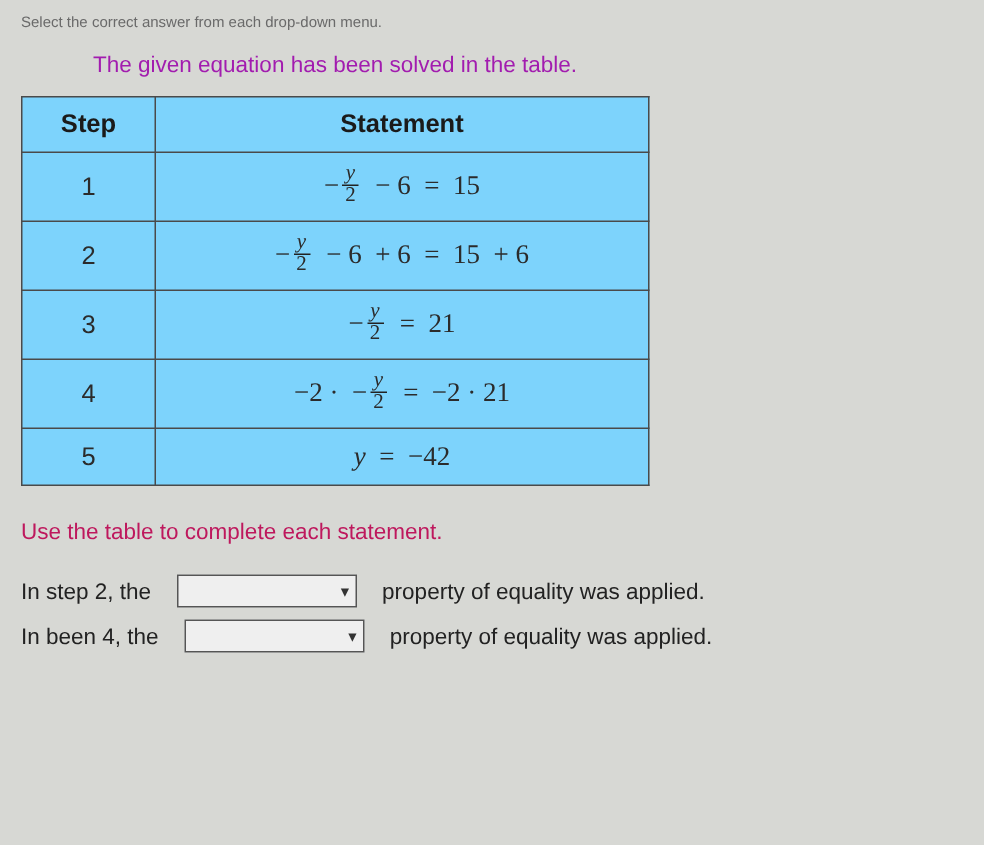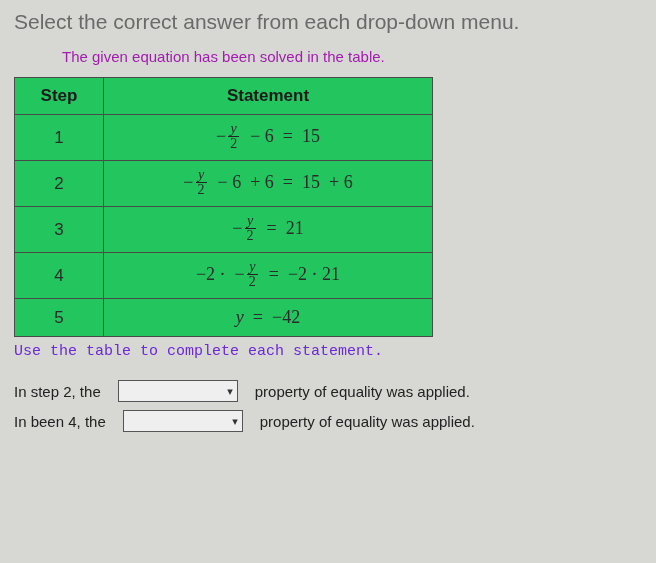--- a/index.html
+++ b/index.html
@@ -9,30 +9,30 @@
       background: #d7d8d4;
       color: #2b2b2b;
       width: 656px;
       height: 563px;
       box-sizing: border-box;
       font-size: 15px;
     }
     .instruction-top {
       color: #6a6a6a;
       margin-bottom: 14px;
-      font-size: 21px;
+      font-size: 10px;
     }
     .intro {
       margin-bottom: 12px;
       color: #a21caf;
       margin-left: 48px;
     }
     table.solve {
       border-collapse: collapse;
-      background: #22c55e;
+      background: #7dd3fc;
     }
     table.solve th, table.solve td {
       border: 1.5px solid #4a4a4a;
       padding: 8px 14px;
       text-align: center;
       font-size: 17px;
     }
     table.solve th {
       font-weight: bold;
       color: #1a1a1a;
@@ -65,24 +65,23 @@
       display: block;
       padding: 0 2px;
     }
     .eq {
       white-space: nowrap;
     }
     .minus {
       font-family: "Times New Roman", serif;
     }
     .post-table {
-      margin-top: 6px;
+      margin-top: 22px;
       margin-bottom: 20px;
-      color: #6d28d9;
-      font-family: Liberation Mono, monospace;
+      color: #be185d;
     }
     .fill-row {
       display: flex;
       align-items: center;
       gap: 17px;
       margin-bottom: 8px;
       color: #222;
     }
     .dropdown {
       display: inline-flex;

